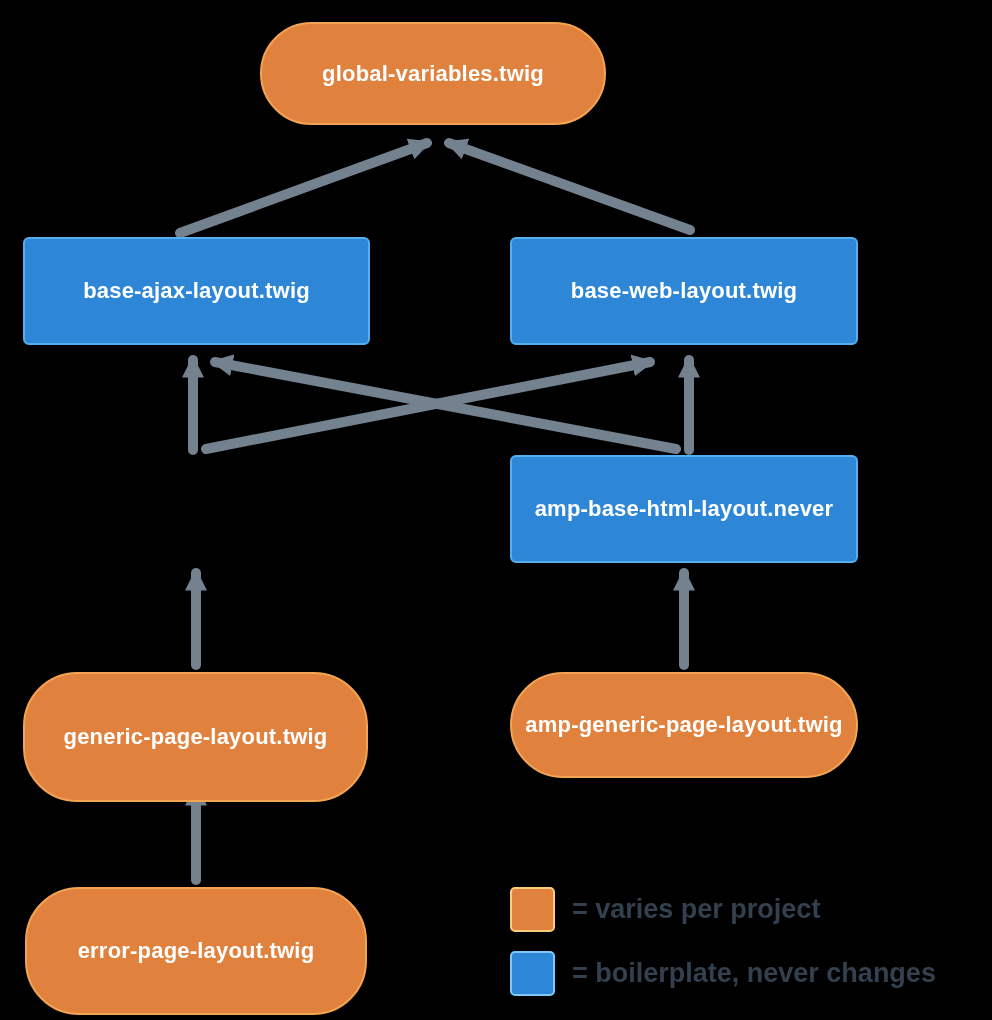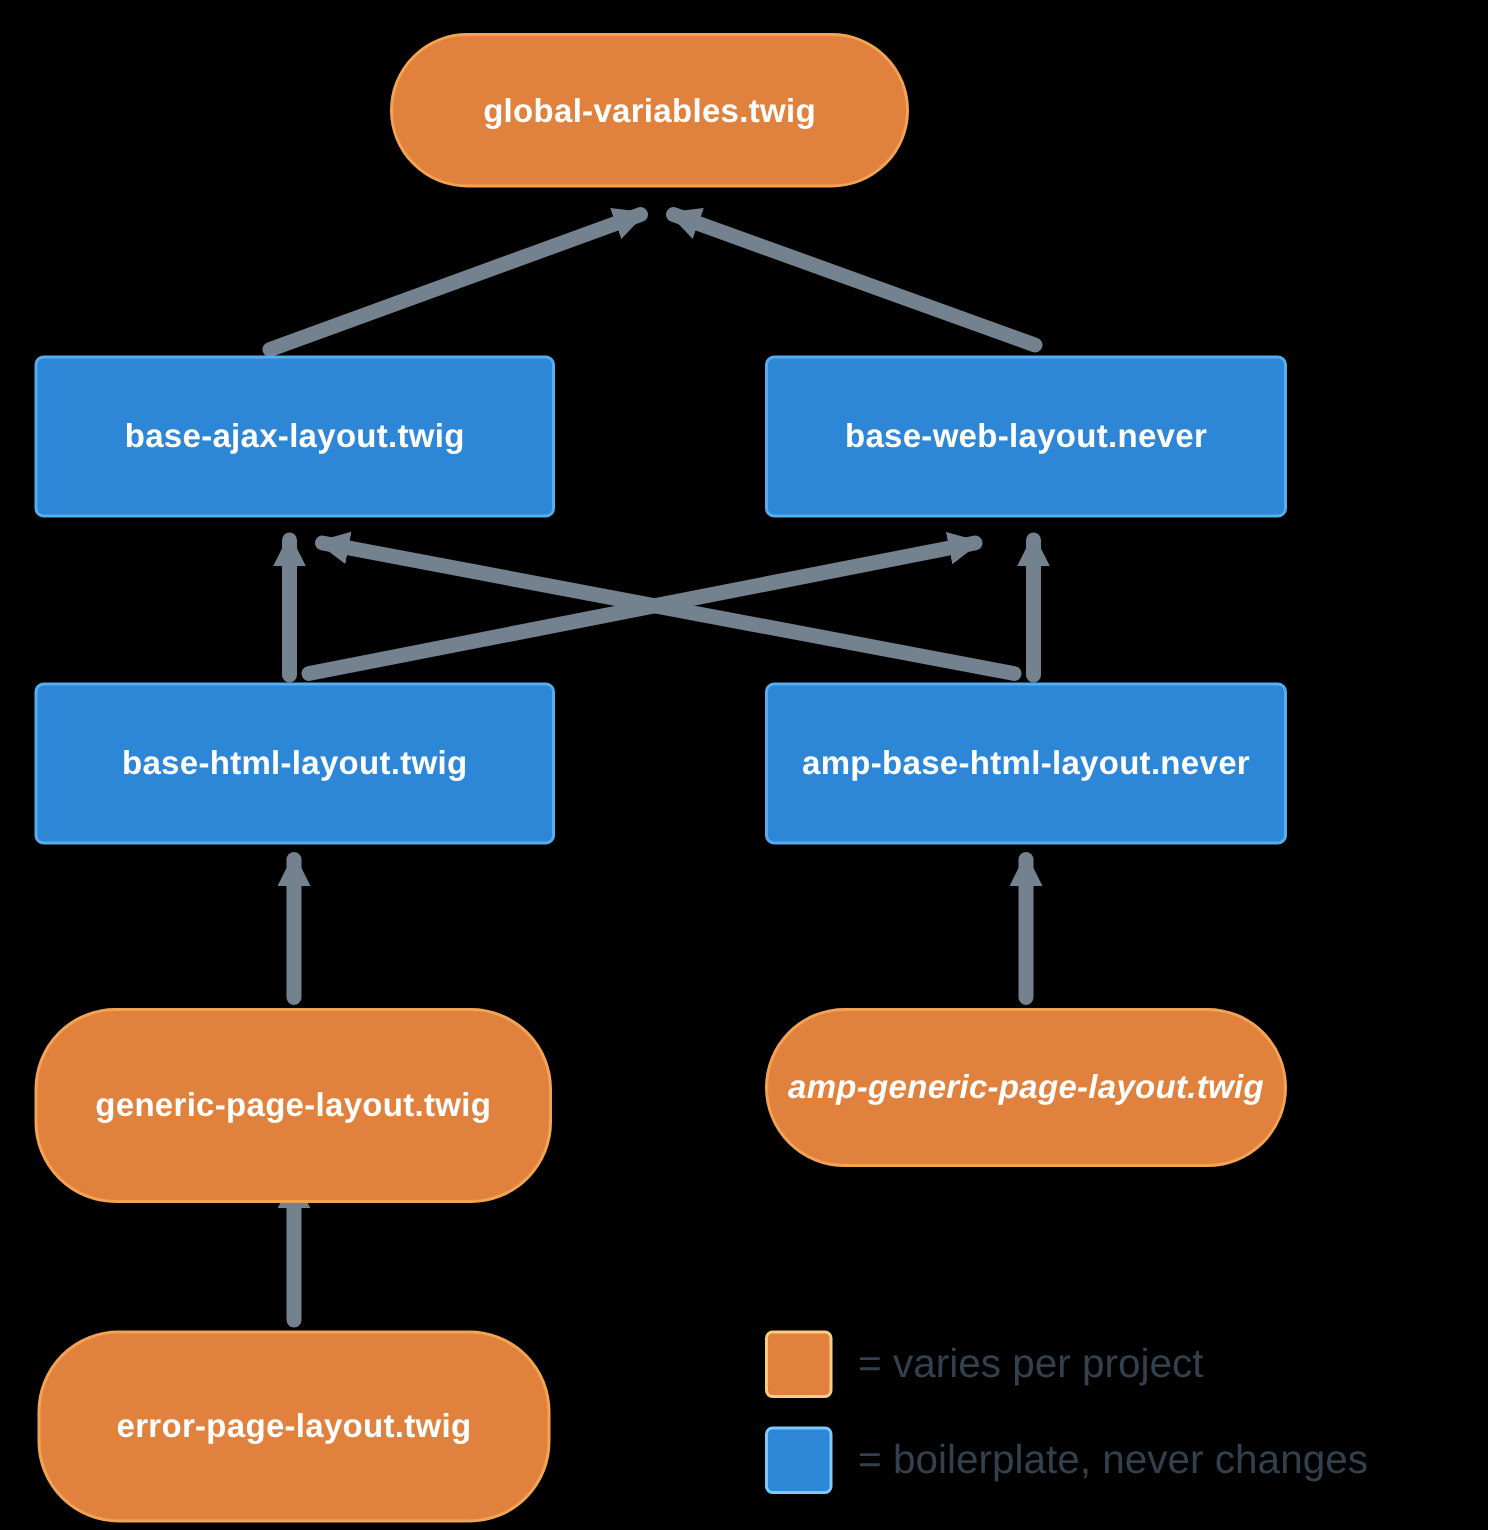--- a/index.html
+++ b/index.html
@@ -37,21 +37,21 @@
   .pill { border-radius: 54px; }
   .rect { border-radius: 6px; }
 
   
   #n-global        { left: 260px; top: 22px;  width: 346px; height: 103px; }
   #n-base-ajax     { left: 23px;  top: 237px; width: 347px; height: 108px; }
   #n-base-web      { left: 510px; top: 237px; width: 348px; height: 108px; }
   #n-base-html     { left: 23px;  top: 455px; width: 347px; height: 108px; }
   #n-amp-base-html { left: 510px; top: 455px; width: 348px; height: 108px; }
   #n-generic       { left: 23px;  top: 672px; width: 345px; height: 130px; }
-  #n-amp-generic   { left: 510px; top: 672px; width: 348px; height: 106px; font-style: italic; }
+  #n-amp-generic   { left: 510px; top: 672px; width: 348px; height: 106px; }
   #n-error         { left: 25px;  top: 887px; width: 342px; height: 128px; }
 
   svg.arrows { position: absolute; inset: 0; pointer-events: none; }
   svg.arrows line {
     stroke: var(--arrow);
     stroke-width: 10;
     stroke-linecap: round;
   }
 
   .legend { position: absolute; left: 510px; top: 887px; }
@@ -64,21 +64,21 @@
   .swatch {
     width: 45px; height: 45px;
     border-radius: 5px;
     flex: 0 0 auto;
   }
   .swatch.orange { background: var(--orange); border: 2px solid #FBCB7E; }
   .swatch.blue   { background: var(--blue);   border: 2px solid #7CC9FA; }
   .legend-label {
     margin-left: 17px;
     color: var(--legend-text);
-    font-weight: normal;
+    font-weight: bold;
     font-size: 27px;
     white-space: nowrap;
   }
 </style>
 </head>
 <body>
 
 <div class="canvas">
 
   <svg class="arrows" width="992" height="1020" viewBox="0 0 992 1020">
@@ -100,26 +100,23 @@
 
   <div class="node orange pill" id="n-global">
     <span>global-variables.twig</span>
   </div>
 
   <div class="node blue rect" id="n-base-ajax">
     <span>base-ajax-layout.twig</span>
   </div>
 
   <div class="node blue rect" id="n-base-web">
-    <span>base-web-layout.never</span>
+    <span>base-web-layout.twig</span>
   </div>
 
-  <div class="node blue rect" id="n-base-html">
-    <span>base-html-layout.twig</span>
-  </div>
 
   <div class="node blue rect" id="n-amp-base-html">
     <span>amp-base-html-layout.never</span>
   </div>
 
   <div class="node orange pill" id="n-generic">
     <span>generic-page-layout.twig</span>
   </div>
 
   <div class="node orange pill" id="n-amp-generic">

